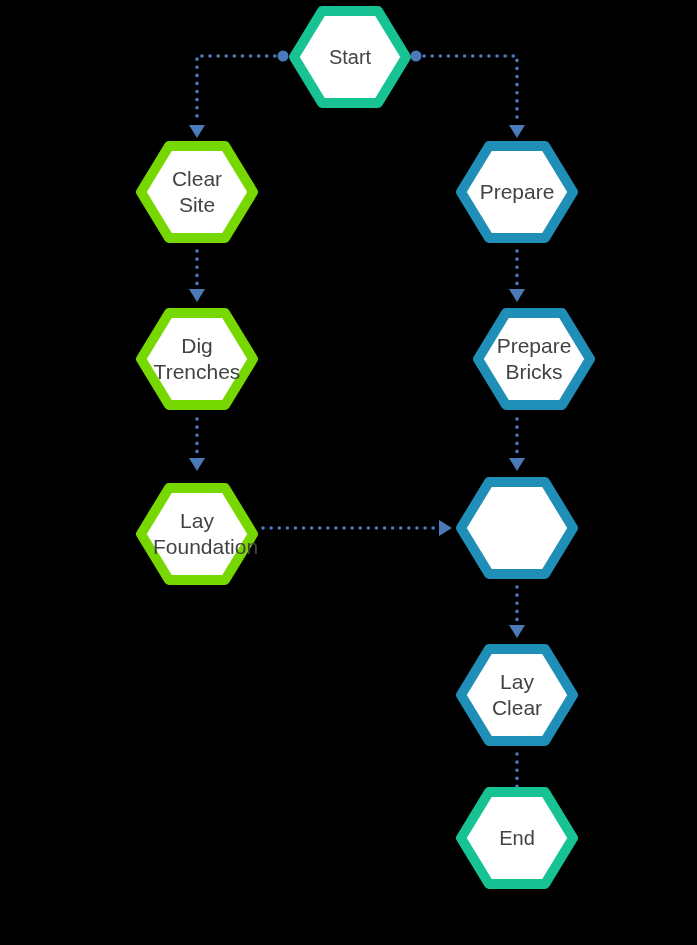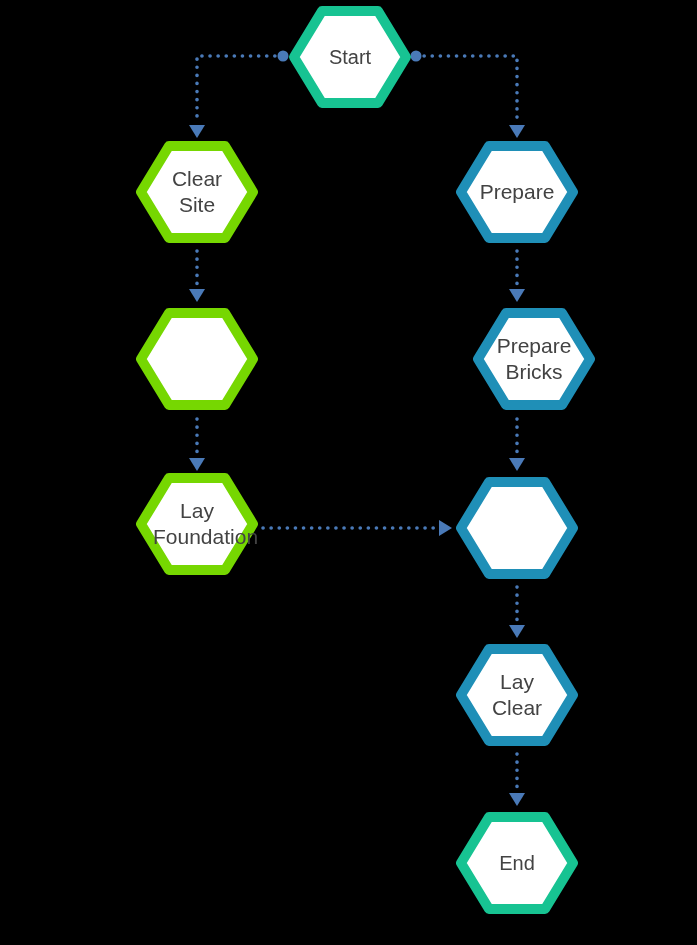--- a/index.html
+++ b/index.html
@@ -46,24 +46,24 @@
     line-height: 1.22;
     z-index: 3;
   }
   .label.big { font-size: 20px; }
   
   .n-start          { left: 282px; top:  -1px; }
   .n-clear-site     { left: 129px; top: 134px; }
   .n-bricks         { left: 449px; top: 134px; }
   .n-dig-trenches   { left: 129px; top: 301px; }
   .n-prepare-bricks { left: 466px; top: 301px; }
-  .n-lay-foundation { left: 129px; top: 466px; }
+  .n-lay-foundation { left: 129px; top: 476px; }
   .n-prepare-cement { left: 449px; top: 470px; }
   .n-lay-bricks     { left: 449px; top: 637px; }
-  .n-end            { left: 449px; top: 805px; }
+  .n-end            { left: 449px; top: 780px; }
 </style>
 </head>
 <body>
 
 <div id="canvas">
 
   <svg id="edge-layer" width="697" height="945" viewBox="0 0 697 945">
     <g fill="none" stroke-width="3.6" stroke-linecap="round" stroke-dasharray="0.1 8" stroke="#4A7AB8">
       <path d="M283 56 H197 V120"></path>
       <path d="M416 56 H517 V120"></path>
@@ -108,20 +108,21 @@
     <svg class="hex" viewBox="0 0 136 116">
       <polygon points="12,58 40,12 96,12 124,58 96,104 40,104" stroke="#1F8FB7"></polygon>
     </svg>
     <span class="label">Prepare</span>
   </div>
 
   <div class="node n-dig-trenches">
     <svg class="hex" viewBox="0 0 136 116">
       <polygon points="12,58 40,12 96,12 124,58 96,104 40,104" stroke="#76D701"></polygon>
     </svg>
+    <span class="label">Dig Trenches</span>
   </div>
 
   <div class="node n-prepare-bricks">
     <svg class="hex" viewBox="0 0 136 116">
       <polygon points="12,58 40,12 96,12 124,58 96,104 40,104" stroke="#1F8FB7"></polygon>
     </svg>
     <span class="label">Prepare Bricks</span>
   </div>
 
   <div class="node n-lay-foundation">

